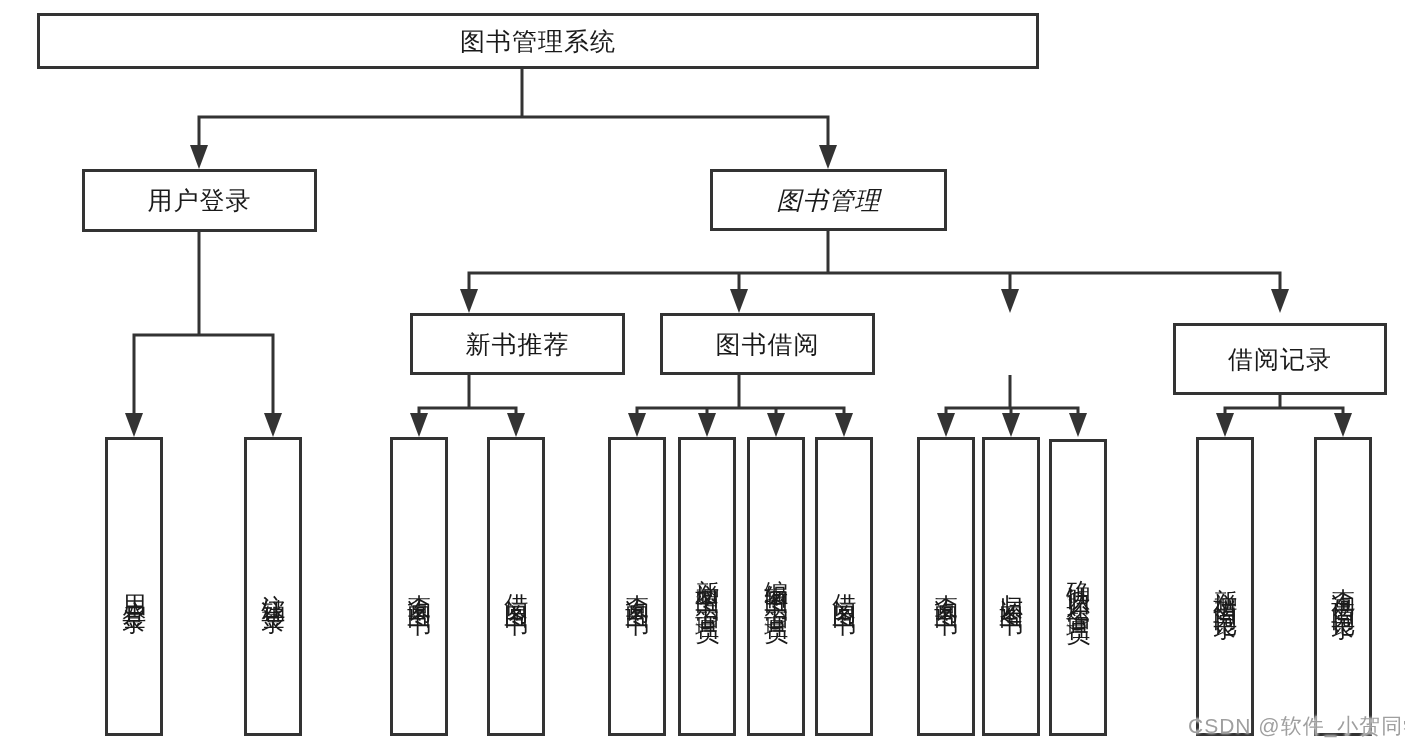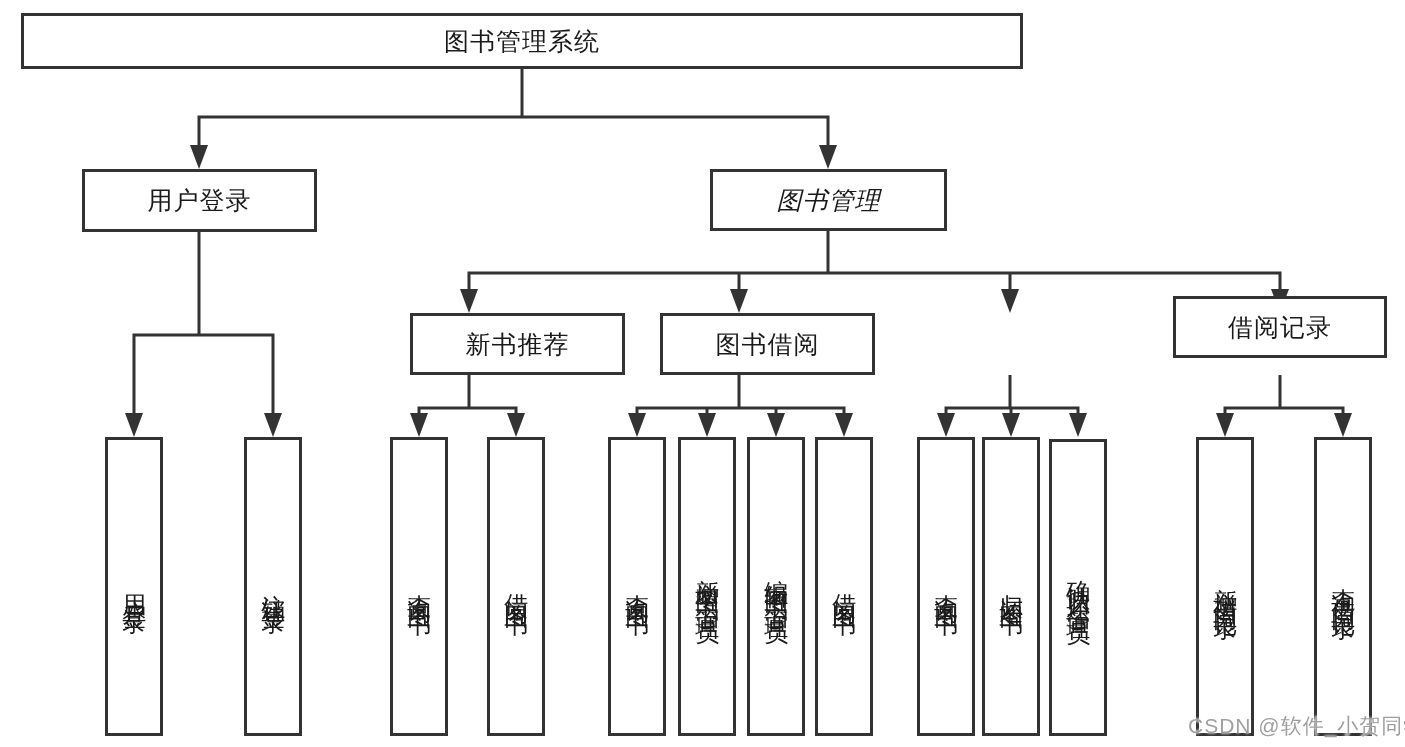--- a/index.html
+++ b/index.html
@@ -105,28 +105,28 @@
       <polygon points="767,413 785,413 776,437"></polygon>
       <polygon points="835,413 853,413 844,437"></polygon>
       <polygon points="937,413 955,413 946,437"></polygon>
       <polygon points="1002,413 1020,413 1011,437"></polygon>
       <polygon points="1069,413 1087,413 1078,437"></polygon>
       <polygon points="1216,413 1234,413 1225,437"></polygon>
       <polygon points="1334,413 1352,413 1343,437"></polygon>
     </g>
   </svg>
 
-  <div class="node hbox" style="left:21px; top:13px; width:1002px; height:56px;">图书管理系统</div>
+  <div class="node hbox" style="left:37px; top:13px; width:1002px; height:56px;">图书管理系统</div>
 
   <div class="node hbox" style="left:82px; top:169px; width:235px; height:63px;">用户登录</div>
   <div class="node hbox" style="left:710px; top:169px; width:237px; height:62px;font-style:italic;">图书管理</div>
 
   <div class="node hbox" style="left:362px; top:313px; width:215px; height:62px;margin-left:48px;">新书推荐</div>
   <div class="node hbox" style="left:660px; top:313px; width:215px; height:62px;">图书借阅</div>
-  <div class="node hbox" style="left:1173px; top:296px; width:214px; height:62px;">借阅记录</div>
+  <div class="node hbox" style="left:1173px; top:323px; width:214px; height:72px;">借阅记录</div>
 
   <div class="node vbox" style="left:105px;">用户登录</div>
   <div class="node vbox" style="left:244px;">注销登录</div>
 
   <div class="node vbox" style="left:390px;">查询图书</div>
   <div class="node vbox" style="left:487px;">借阅图书</div>
 
   <div class="node vbox" style="left:608px;">查询图书</div>
   <div class="node vbox" style="left:678px;">新增图书（管理员）</div>
   <div class="node vbox" style="left:747px;">编辑图书（管理员）</div>

